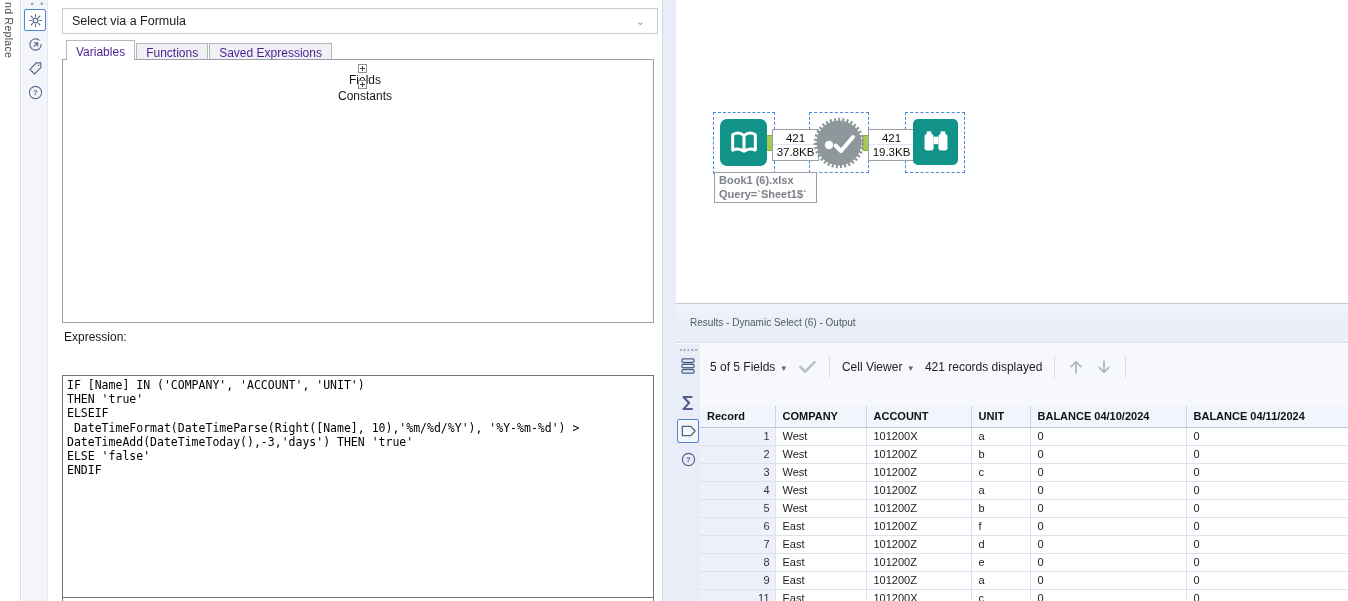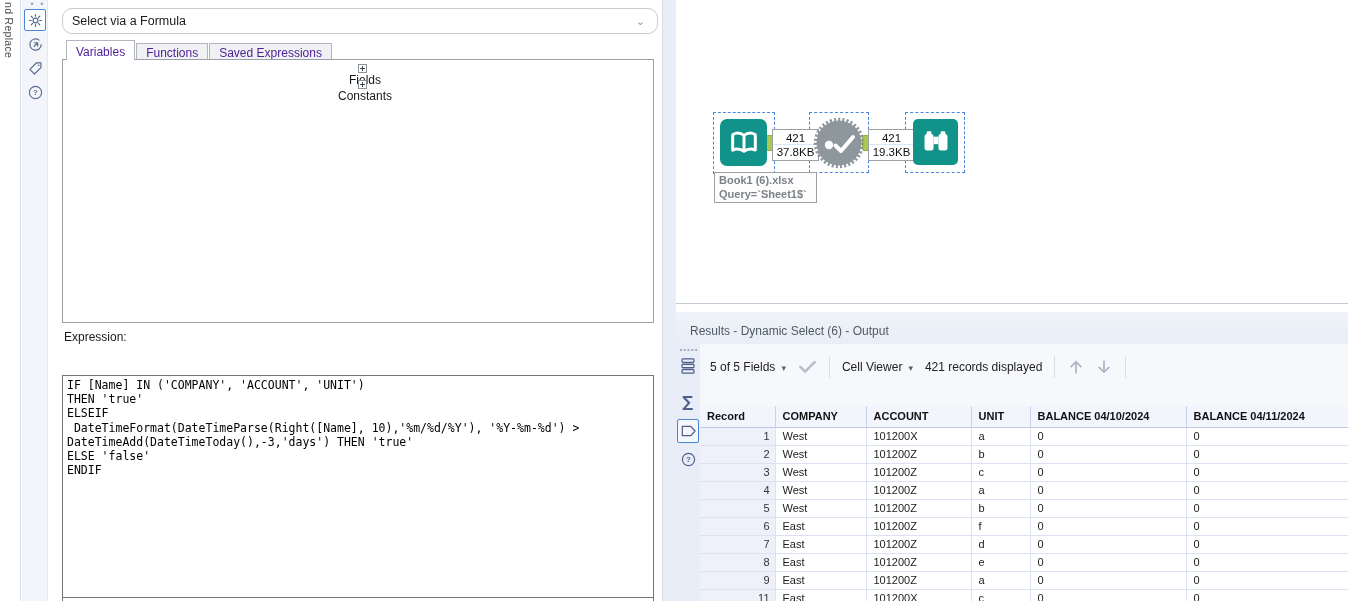--- a/index.html
+++ b/index.html
@@ -17,21 +17,21 @@
   .cfg-rail { position:absolute; left:22px; top:0; width:26px; height:601px;
               background:#f3f5fa; border-right:1px solid #e3e8f1; }
   .cfg-grip { position:absolute; left:29px; top:-1px; width:18px; text-align:center;
               color:#97a0b2; font-size:9px; letter-spacing:2px; }
   .rail-icon { position:absolute; left:24px; width:22px; height:22px;
                display:flex; align-items:center; justify-content:center; }
   .rail-icon.sel { border:1px solid #4a86d8; background:#fff; border-radius:2px; }
 
   
   .method-select { position:absolute; left:62px; top:8px; width:596px; height:26px;
-                   background:#fff; border:1px solid #c6cbd4; border-radius:10px;
+                   background:#fff; border:1px solid #c6cbd4; border-radius:0;
                    font-size:12.5px; color:#1a1a1a; line-height:24px; padding-left:9px; }
   .method-select .chev { position:absolute; right:12px; top:0; line-height:24px;
                          color:#8a9bb0; font-size:11px; }
 
   .tabstrip { position:absolute; left:66px; top:40px; height:20px; display:flex; align-items:flex-end; }
   .tab { font-size:12px; color:#4c1d95; background:#f0f1f4; border:1px solid #b3b7bd;
          border-bottom:none; padding:2px 9px 3px 9px; margin-right:1px; height:17px; }
   .tab.active { background:#fff; height:20px; padding-top:4px; position:relative; z-index:3; }
 
   .tree-box { position:absolute; left:62px; top:59px; width:592px; height:264px;
@@ -69,21 +69,21 @@
                         background:#d9e6f4; }
   .conn-label span { position:relative; z-index:1; display:block; }
   .annot-box { position:absolute; background:#fdfdfe; border:1px solid #9aa0a6;
                font-size:11px; font-weight:bold; color:#7d8288; line-height:13.5px;
                padding:1px 4px; z-index:3; white-space:nowrap; }
 
   
   .results-top-border { position:absolute; left:676px; top:303px; width:672px; height:1px; background:#c3cad6; }
   .results-header { position:absolute; left:676px; top:304px; width:672px; height:39px;
                     background:linear-gradient(#eff3f9,#e7edf6); border-bottom:1px solid #d8dfeb;
-                    font-size:12px; color:#4e5a66; line-height:38px; padding-left:14px;margin-top:8px; }
+                    font-size:10px; color:#4e5a66; line-height:38px; padding-left:14px; }
   .results-body-bg { position:absolute; left:676px; top:344px; width:672px; height:257px; background:#f6f8fc; }
   .results-rail { position:absolute; left:676px; top:344px; width:24px; height:257px; background:#e9edf8; }
   .res-grip { position:absolute; left:679px; top:345px; width:20px; color:#9aa5ba;
               font-size:8px; letter-spacing:1px; text-align:center; }
   .res-icon { position:absolute; left:678px; width:20px; height:20px;
               display:flex; align-items:center; justify-content:center; color:#4e6089; }
   .res-icon.sel { border:1px solid #4a86d8; background:#f4f7fc; border-radius:2px; width:22px; left:677px; }
   .sigma { font-size:15px; font-weight:bold; color:#4e6089; font-family:"DejaVu Sans",sans-serif; }
 
   .results-toolbar { position:absolute; left:700px; top:344px; width:648px; height:45px;

